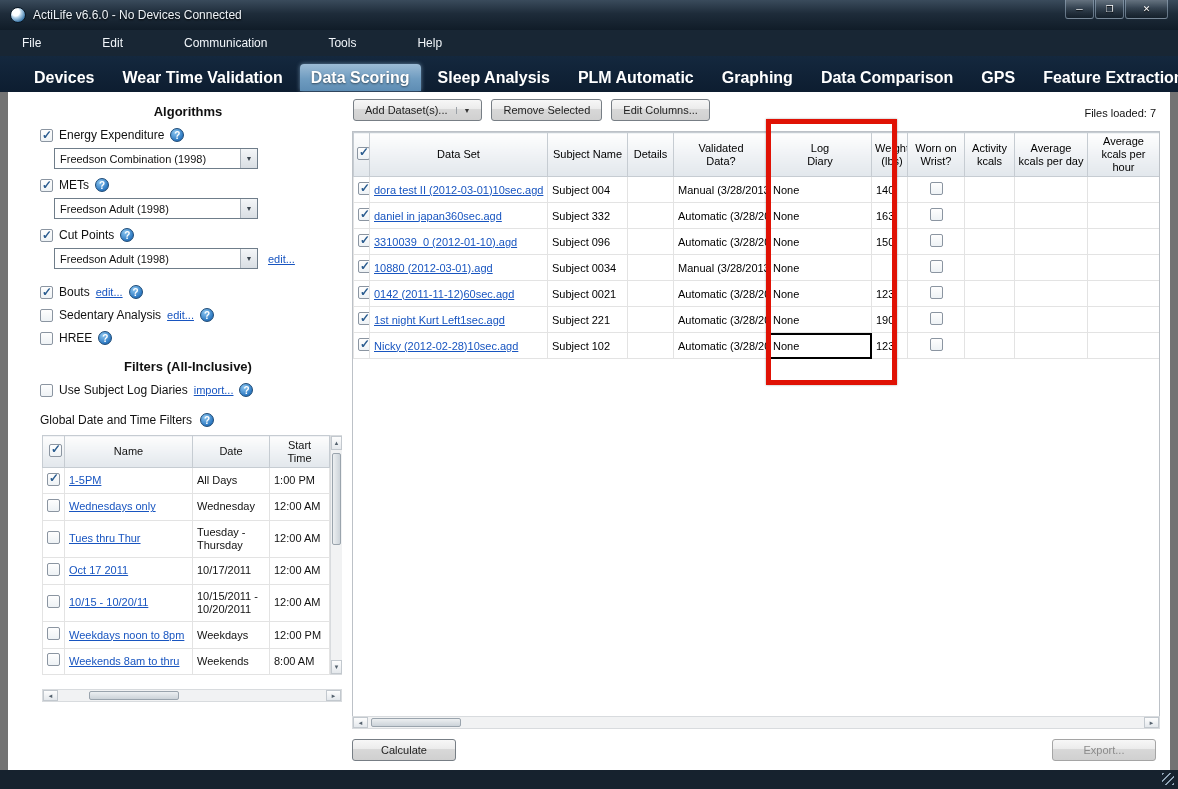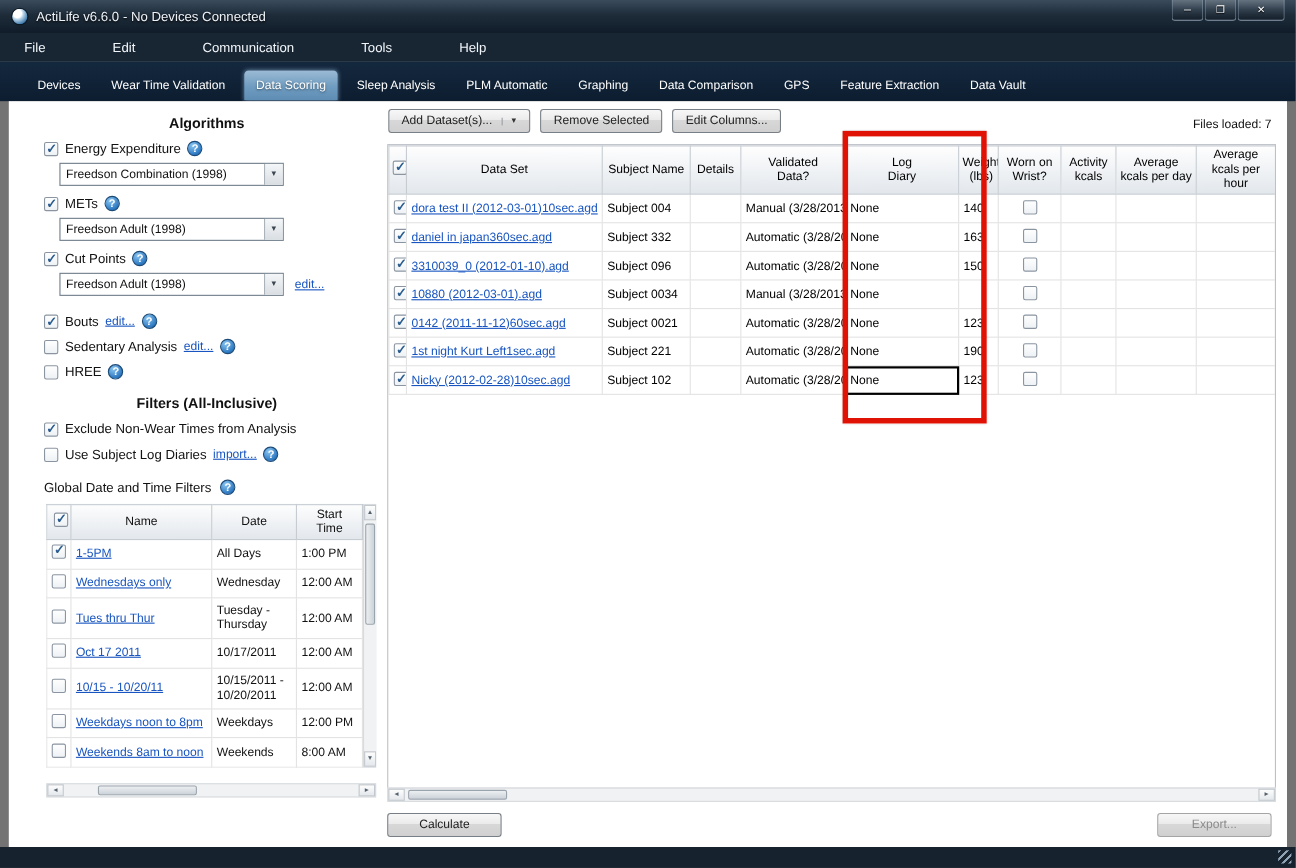--- a/index.html
+++ b/index.html
@@ -22,21 +22,21 @@
   .win-btn.close { min-width:43px; }
 
   
   .menubar { position:absolute; left:0; top:30px; width:100%; height:26px; background:#182634;
     display:flex; align-items:center; padding-left:12px;gap:41px; }
   .menu-item { color:#f2f6fa; font-size:12px; padding:4px 10px; cursor:pointer; }
 
   
   .tabbar { position:absolute; left:0; top:56px; width:100%; height:36px;
     background:linear-gradient(#14283e, #0d1d30); display:flex; align-items:flex-end; padding:0 0 1px 20px; }
-  .tab { color:#fff; font-size:11px; font-weight:normal; height:27px; padding:0 11px; margin:0 3px;
+  .tab { color:#fff; font-size:16px; font-weight:bold; height:27px; padding:0 11px; margin:0 3px;
     display:flex; align-items:center; border-radius:4px 4px 0 0; cursor:pointer; white-space:nowrap; }
   .tab.active { background:linear-gradient(#9cbbd5, #6f9cc0 55%, #5e8db4); box-shadow:0 0 4px rgba(160,200,235,.6);
     text-shadow:0 1px 2px rgba(0,0,0,.5); }
 
   
   .content { position:absolute; left:8px; top:92px; width:1162px; height:678px; background:#fff; }
 
   
   .cb { width:13px; height:13px; border:1px solid #8b95a1; border-radius:2px; flex:none;
     background:linear-gradient(#fefefe, #eef2f5); display:inline-block; position:relative; cursor:pointer; }
@@ -212,24 +212,20 @@
       </div>
 
       <div class="s-row">
         <span class="cb"></span>
         <span>HREE</span>
         <span class="help">?</span>
       </div>
 
       <div class="side-title" style="margin-top:14px;text-align:center;">Filters (All-Inclusive)</div>
 
-      <div class="s-row" style="margin-top:6px;">
-        <span class="cb checked"></span>
-        <span>Exclude Non-Wear Times from Analysis</span>
-      </div>
 
       <div class="s-row">
         <span class="cb"></span>
         <span>Use Subject Log Diaries</span>
         <span class="link" style="font-size:11px;">import...</span>
         <span class="help">?</span>
       </div>
 
       <div class="s-label-row">
         <span>Global Date and Time Filters</span>
@@ -282,21 +278,21 @@
             <td>12:00 AM</td>
           </tr>
           <tr>
             <td class="col-cb"><span class="cb"></span></td>
             <td><span class="link">Weekdays noon to 8pm</span></td>
             <td>Weekdays</td>
             <td>12:00 PM</td>
           </tr>
           <tr>
             <td class="col-cb"><span class="cb"></span></td>
-            <td><span class="link">Weekends 8am to noon</span></td>
+            <td><span class="link">Weekends 8am to thru</span></td>
             <td>Weekends</td>
             <td>8:00 AM</td>
           </tr>
         </tbody>
           </table>
         <div class="vscroll">
           <div class="sb-arrow up">▲</div>
           <div class="sb-thumb"></div>
           <div class="sb-arrow down">▼</div>
         </div>

